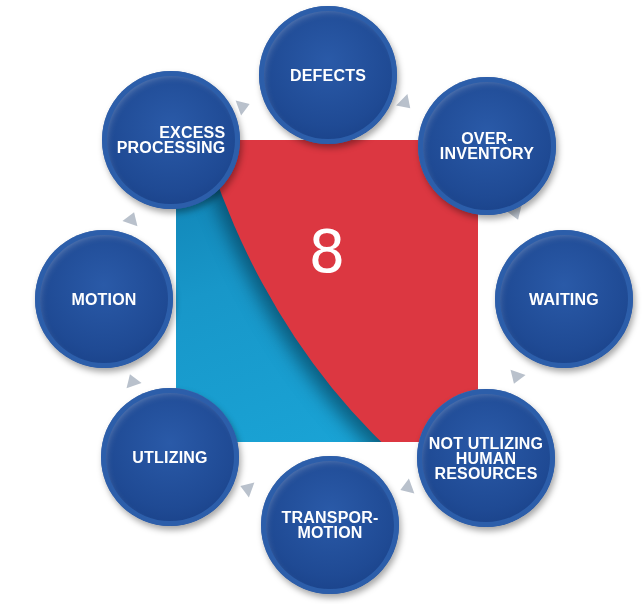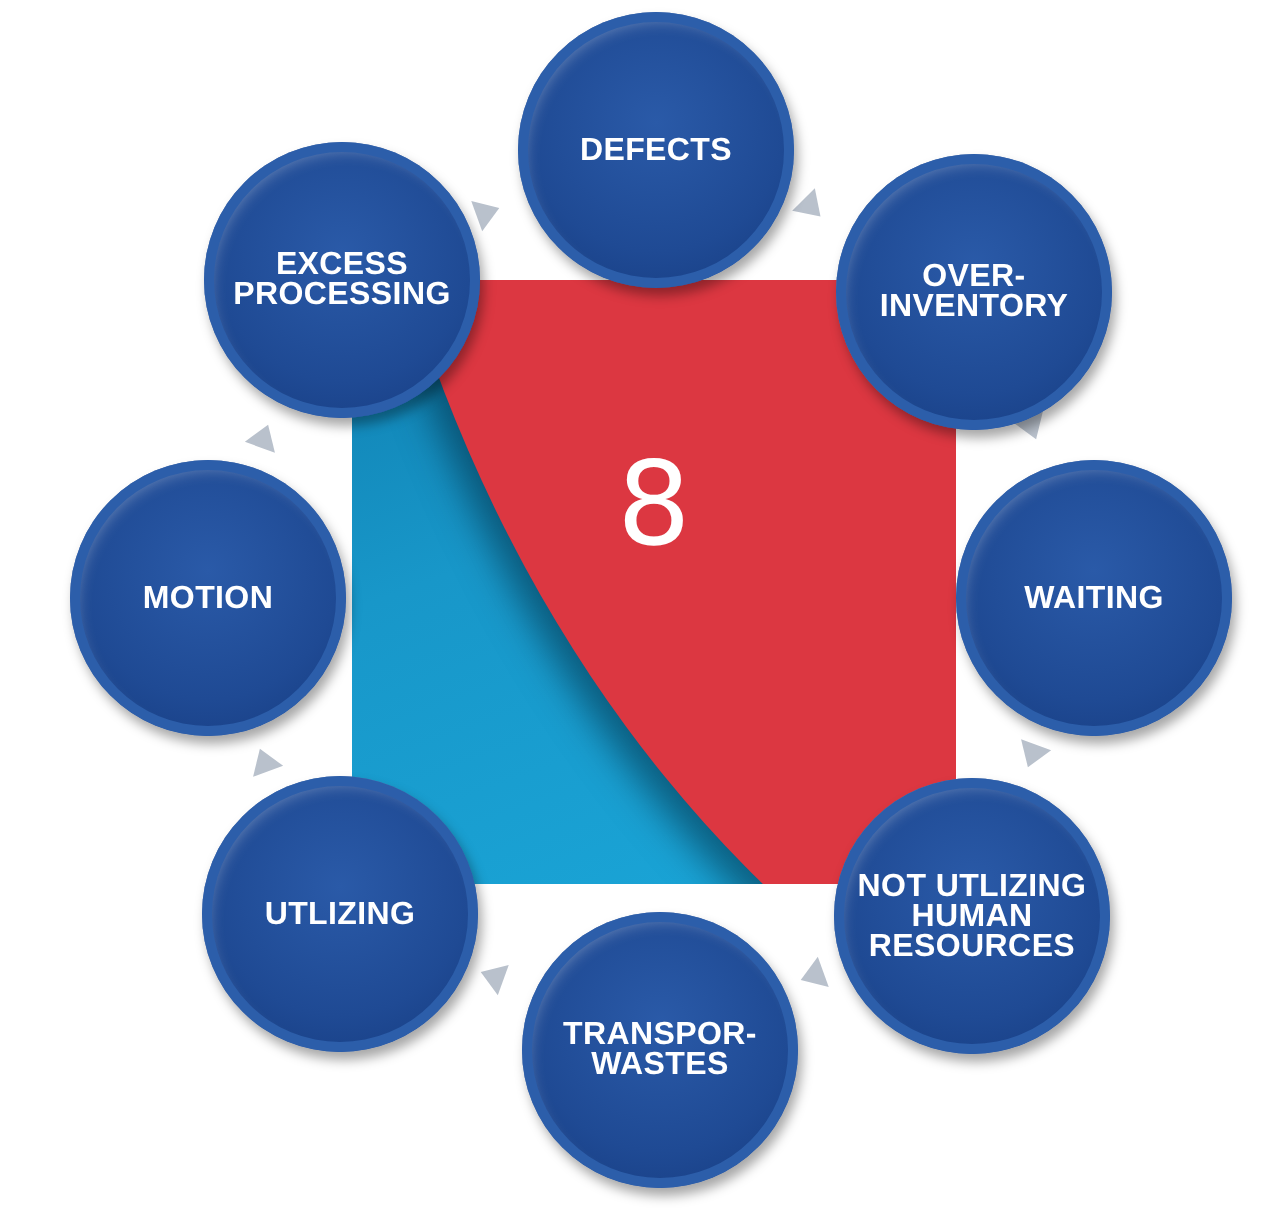--- a/index.html
+++ b/index.html
@@ -35,34 +35,34 @@
 <div class="arrow" style="left:124px;top:212px;transform:rotate(20deg);"></div>
 <div class="arrow" style="left:236px;top:100px;transform:rotate(70deg);"></div>
 
 <div class="circle" style="left:259px;top:6px;">
   <span class="label">DEFECTS</span>
 </div>
 <div class="circle" style="left:418px;top:77px;">
   <span class="label">OVER-
 INVENTORY</span>
 </div>
-<div class="circle" style="left:478px;top:230px;justify-content:center;">
+<div class="circle" style="left:495px;top:230px;justify-content:center;">
   <span class="label">WAITING</span>
 </div>
 <div class="circle" style="left:417px;top:389px;">
   <span class="label">NOT UTLIZING
 HUMAN
 RESOURCES</span>
 </div>
 <div class="circle" style="left:261px;top:456px;">
   <span class="label">TRANSPOR-
-WASTES</span>
+MOTION</span>
 </div>
 <div class="circle" style="left:101px;top:388px;">
   <span class="label">UTLIZING</span>
 </div>
 <div class="circle" style="left:35px;top:230px;">
   <span class="label">MOTION</span>
 </div>
-<div class="circle" style="left:102px;top:71px;">
+<div class="circle" style="left:102px;top:71px;text-align:right;">
   <span class="label">EXCESS
 PROCESSING</span>
 </div>
 
 </body></html>

